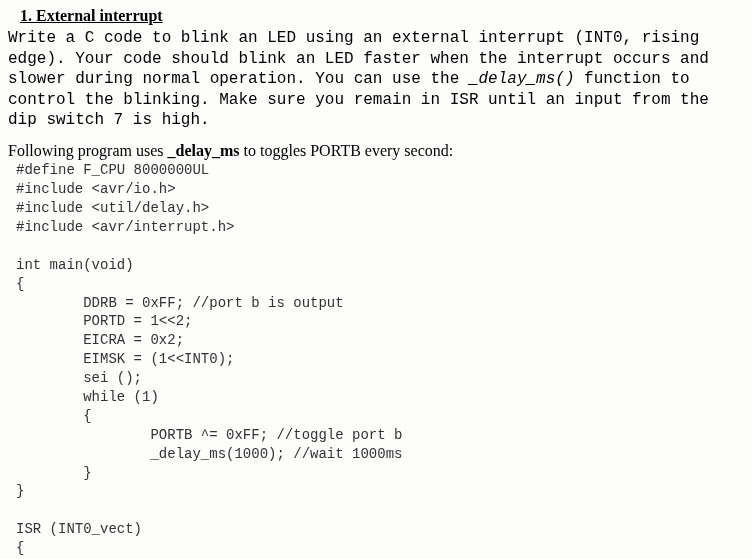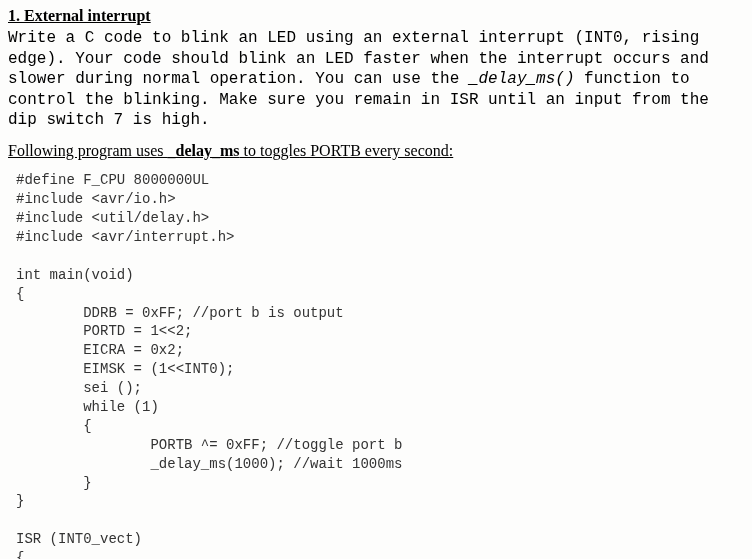--- a/index.html
+++ b/index.html
@@ -14,28 +14,28 @@
       font-family: "Times New Roman", Times, serif;
       font-size: 16px;
       color: #000;
       padding: 6px 8px;
       line-height: 1.28;
     }
     .heading {
       font-weight: bold;
       text-decoration: underline;
       margin-bottom: 2px;
+      margin-left: 12px;
     }
     .problem-text {
       margin-bottom: 10px;
       font-family: Liberation Mono, monospace;
     }
     .following {
-      margin-bottom: 10px;
-      text-decoration: underline;
+      margin-bottom: 0;
     }
     .code-block {
       font-family: "Courier New", Courier, monospace;
       font-size: 14px;
       color: #333;
       white-space: pre;
       line-height: 1.35;
       margin-left: 8px;
     }
     .bold {

